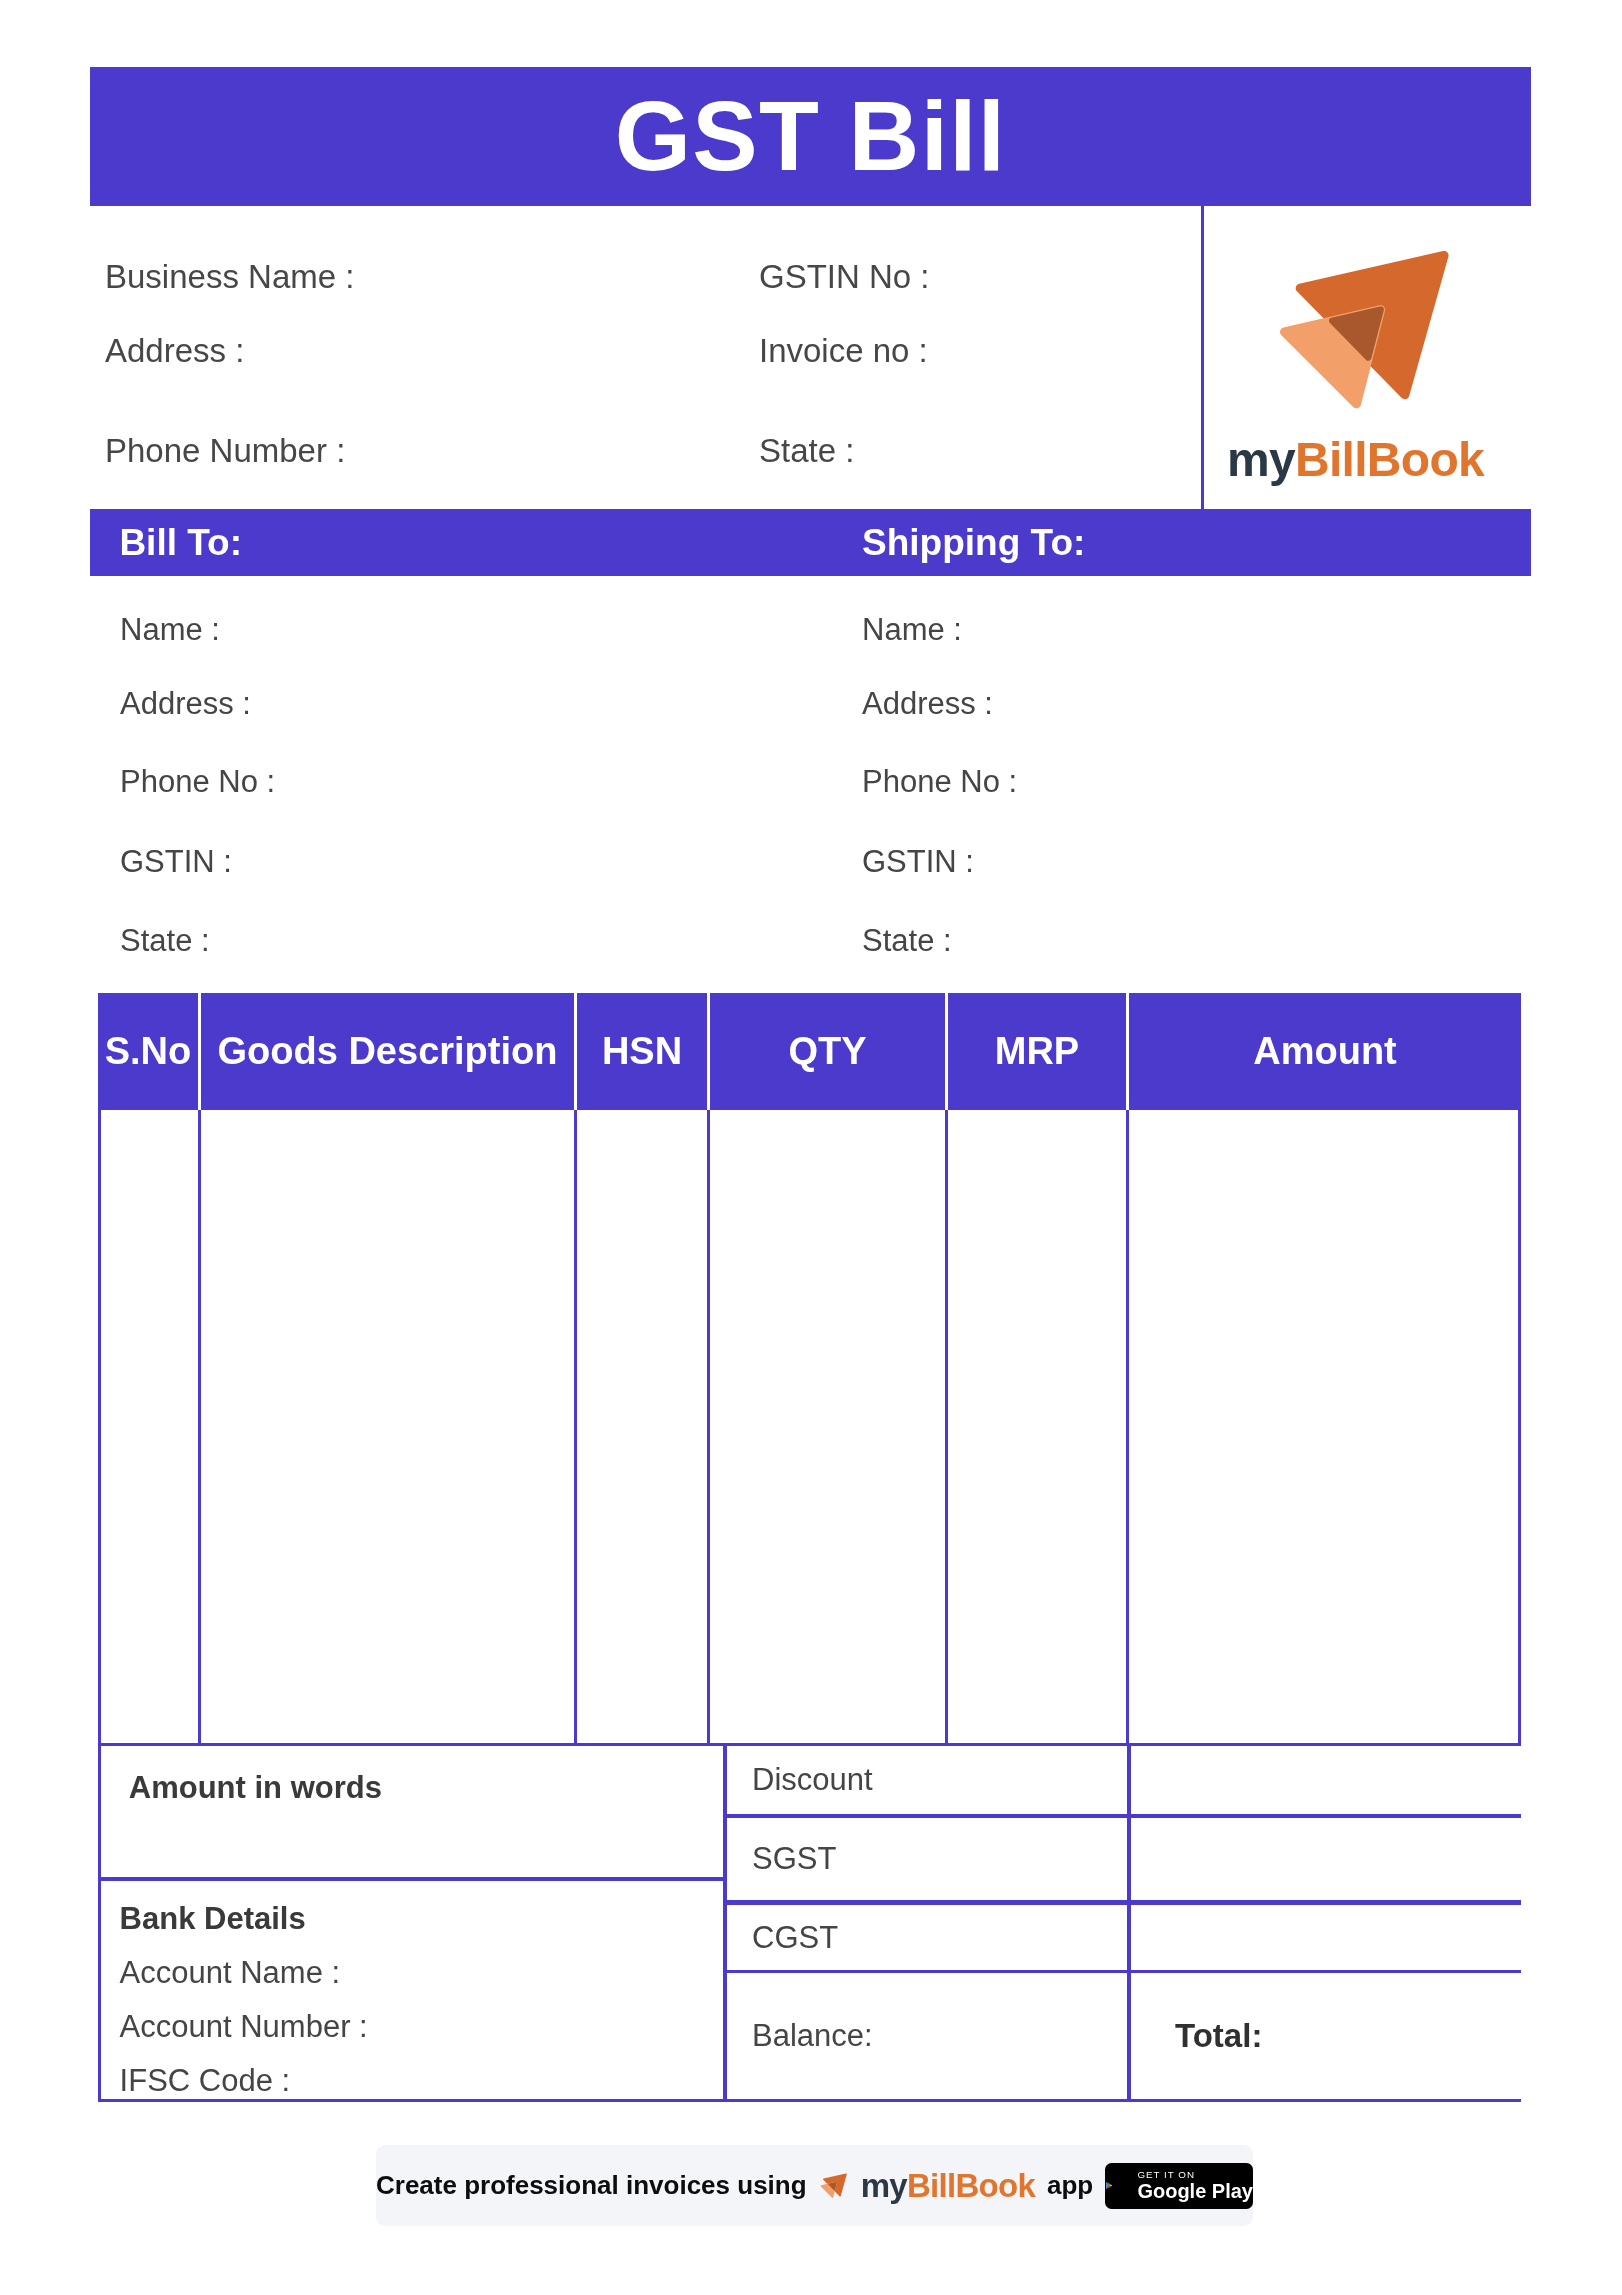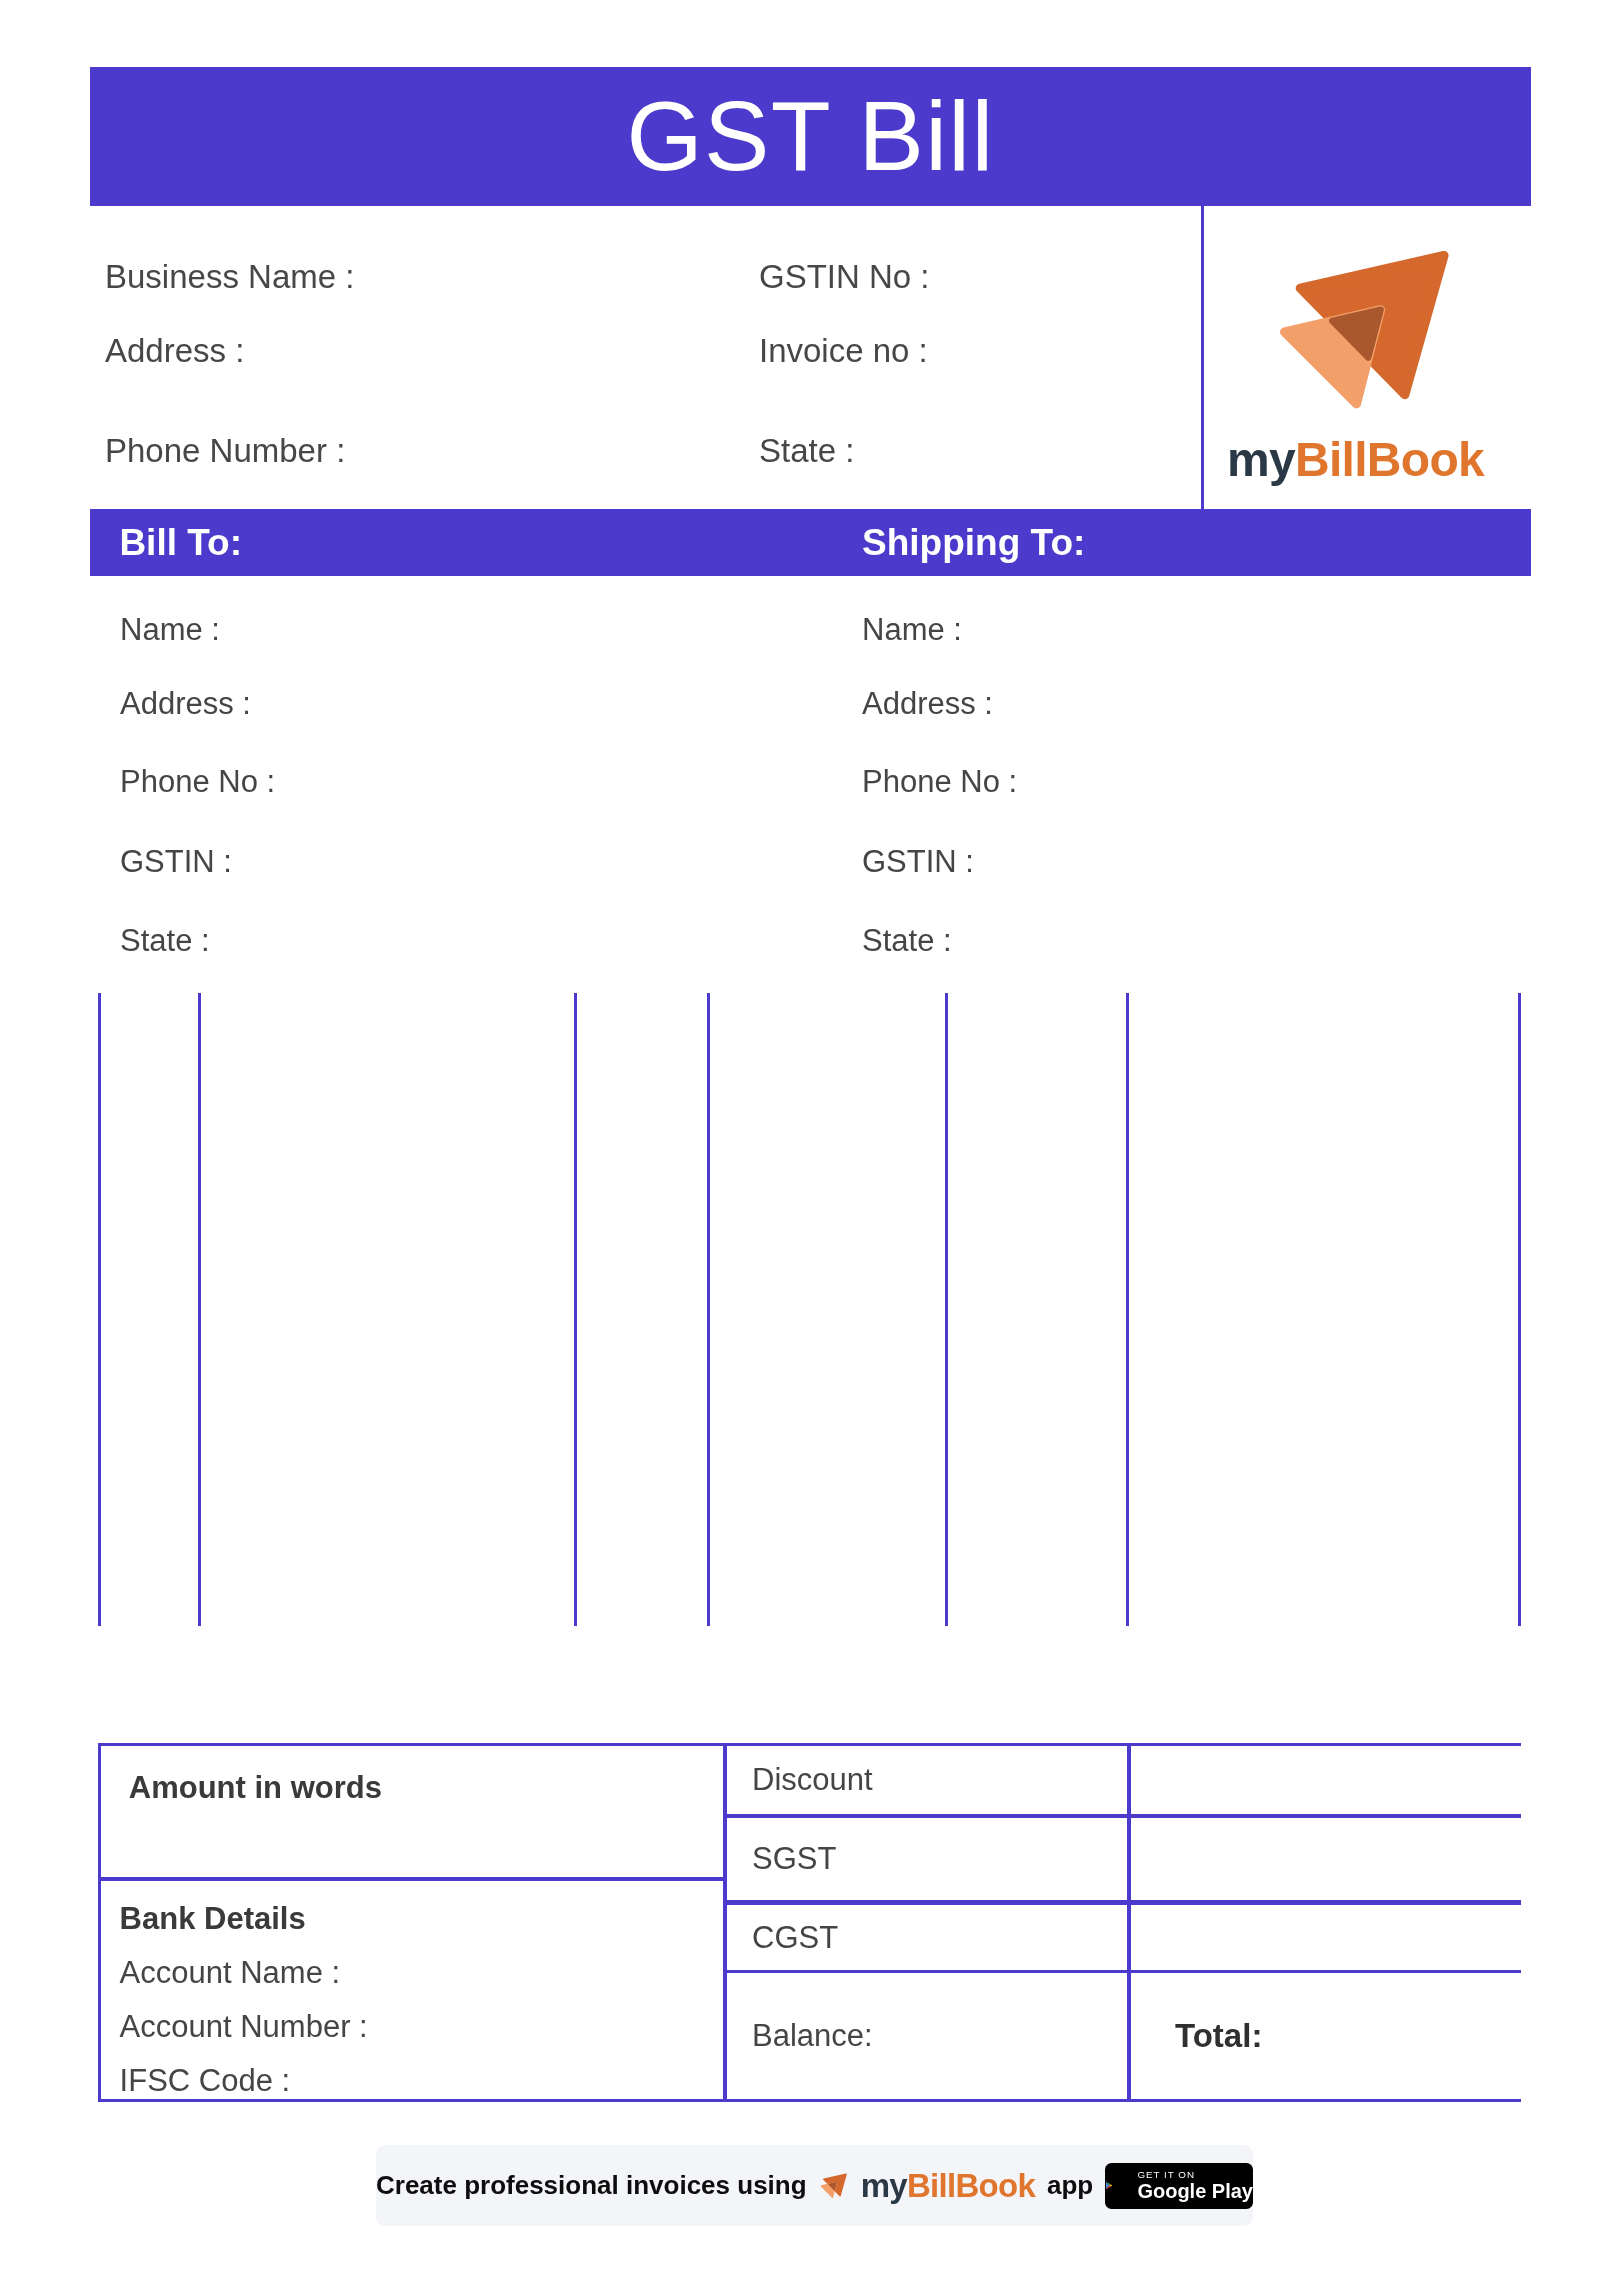--- a/index.html
+++ b/index.html
@@ -9,21 +9,21 @@
     width:1623px; height:2295px; position:relative;
     font-family:"Liberation Sans", sans-serif; color:#474747; overflow:hidden;
   }
   .abs { position:absolute; }
 
   
   .title-banner {
     left:90px; top:67px; width:1441px; height:139px;
     background:#4B3ACB; display:flex; align-items:center; justify-content:center;
   }
-  .title-banner .t { color:#ffffff; font-size:98px; font-weight:400; letter-spacing:1.3px; }
+  .title-banner .t { color:#ffffff; font-size:98px; font-weight:700; letter-spacing:1.3px; }
 
   
   .label { font-size:33px; font-weight:500; color:#474747; }
   .biz-l { left:105px; }
   .biz-r { left:759px; }
   .row-a { top:258px; } .row-b { top:332px; } .row-c { top:432px; }
 
   .v-sep { left:1201px; top:206px; width:3.3px; height:303px; background:#4B3ACB; }
 
   
@@ -132,20 +132,28 @@
 <div class="abs fld col-bill fr3">GSTIN :</div>
 <div class="abs fld col-bill fr4">State :</div>
 
 <div class="abs fld col-ship fr0">Name :</div>
 <div class="abs fld col-ship fr1">Address :</div>
 <div class="abs fld col-ship fr2">Phone No :</div>
 <div class="abs fld col-ship fr3">GSTIN :</div>
 <div class="abs fld col-ship fr4">State :</div>
 
 <div class="abs items">
+  <div class="items-head">
+    <div class="hc">S.No</div>
+    <div class="hc">Goods Description</div>
+    <div class="hc">HSN</div>
+    <div class="hc">QTY</div>
+    <div class="hc">MRP</div>
+    <div class="hc">Amount</div>
+  </div>
   <div class="items-body">
     <div class="bc"></div>
     <div class="bc"></div>
     <div class="bc"></div>
     <div class="bc"></div>
     <div class="bc"></div>
     <div class="bc"></div>
   </div>
 </div>
 

